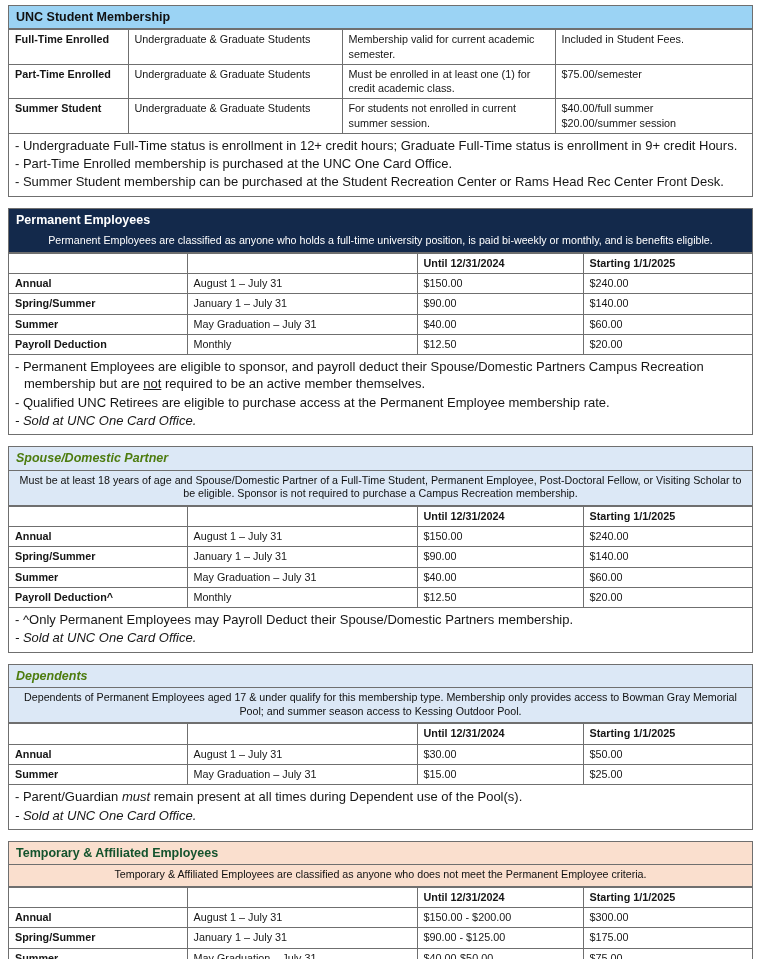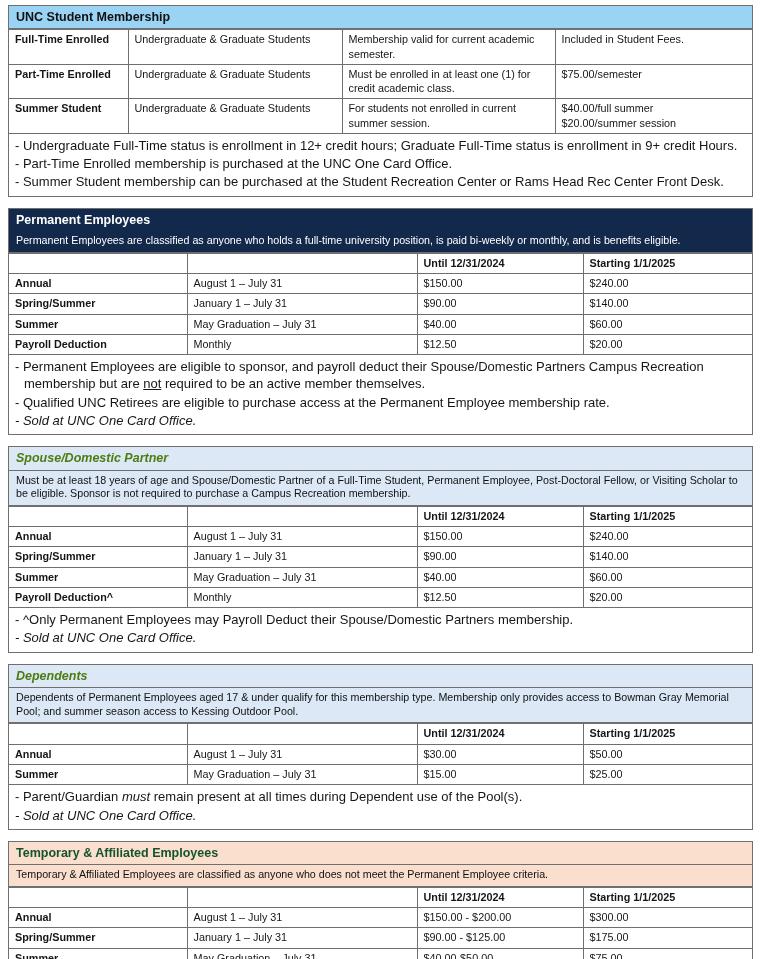--- a/index.html
+++ b/index.html
@@ -38,20 +38,21 @@
     padding: 4px 6px 4px 7px;
     box-sizing: border-box;
     border-bottom: 1px solid #6f6f6f;
   }
   .sec-desc {
     font-size: 10.7px;
     line-height: 1.28;
     padding: 3px 7px 4px 7px;
     box-sizing: border-box;
     border-bottom: 1px solid #6f6f6f;
+    text-align: center;
   }
 
   
   .theme-studentblue .sec-title { background: #9BD3F4; color: #111111; }
   
   .theme-navy .sec-title { background: #13294B; color: #ffffff; border-bottom: none; }
   .theme-navy .sec-desc  { background: #13294B; color: #ffffff; border-bottom: 1px solid #6f6f6f;}
   
   .theme-paleblue .sec-title { background: #DCE8F6; color: #4d7c0f; font-style: italic; }
   .theme-paleblue .sec-desc  { background: #DCE8F6; color: #111111; }

